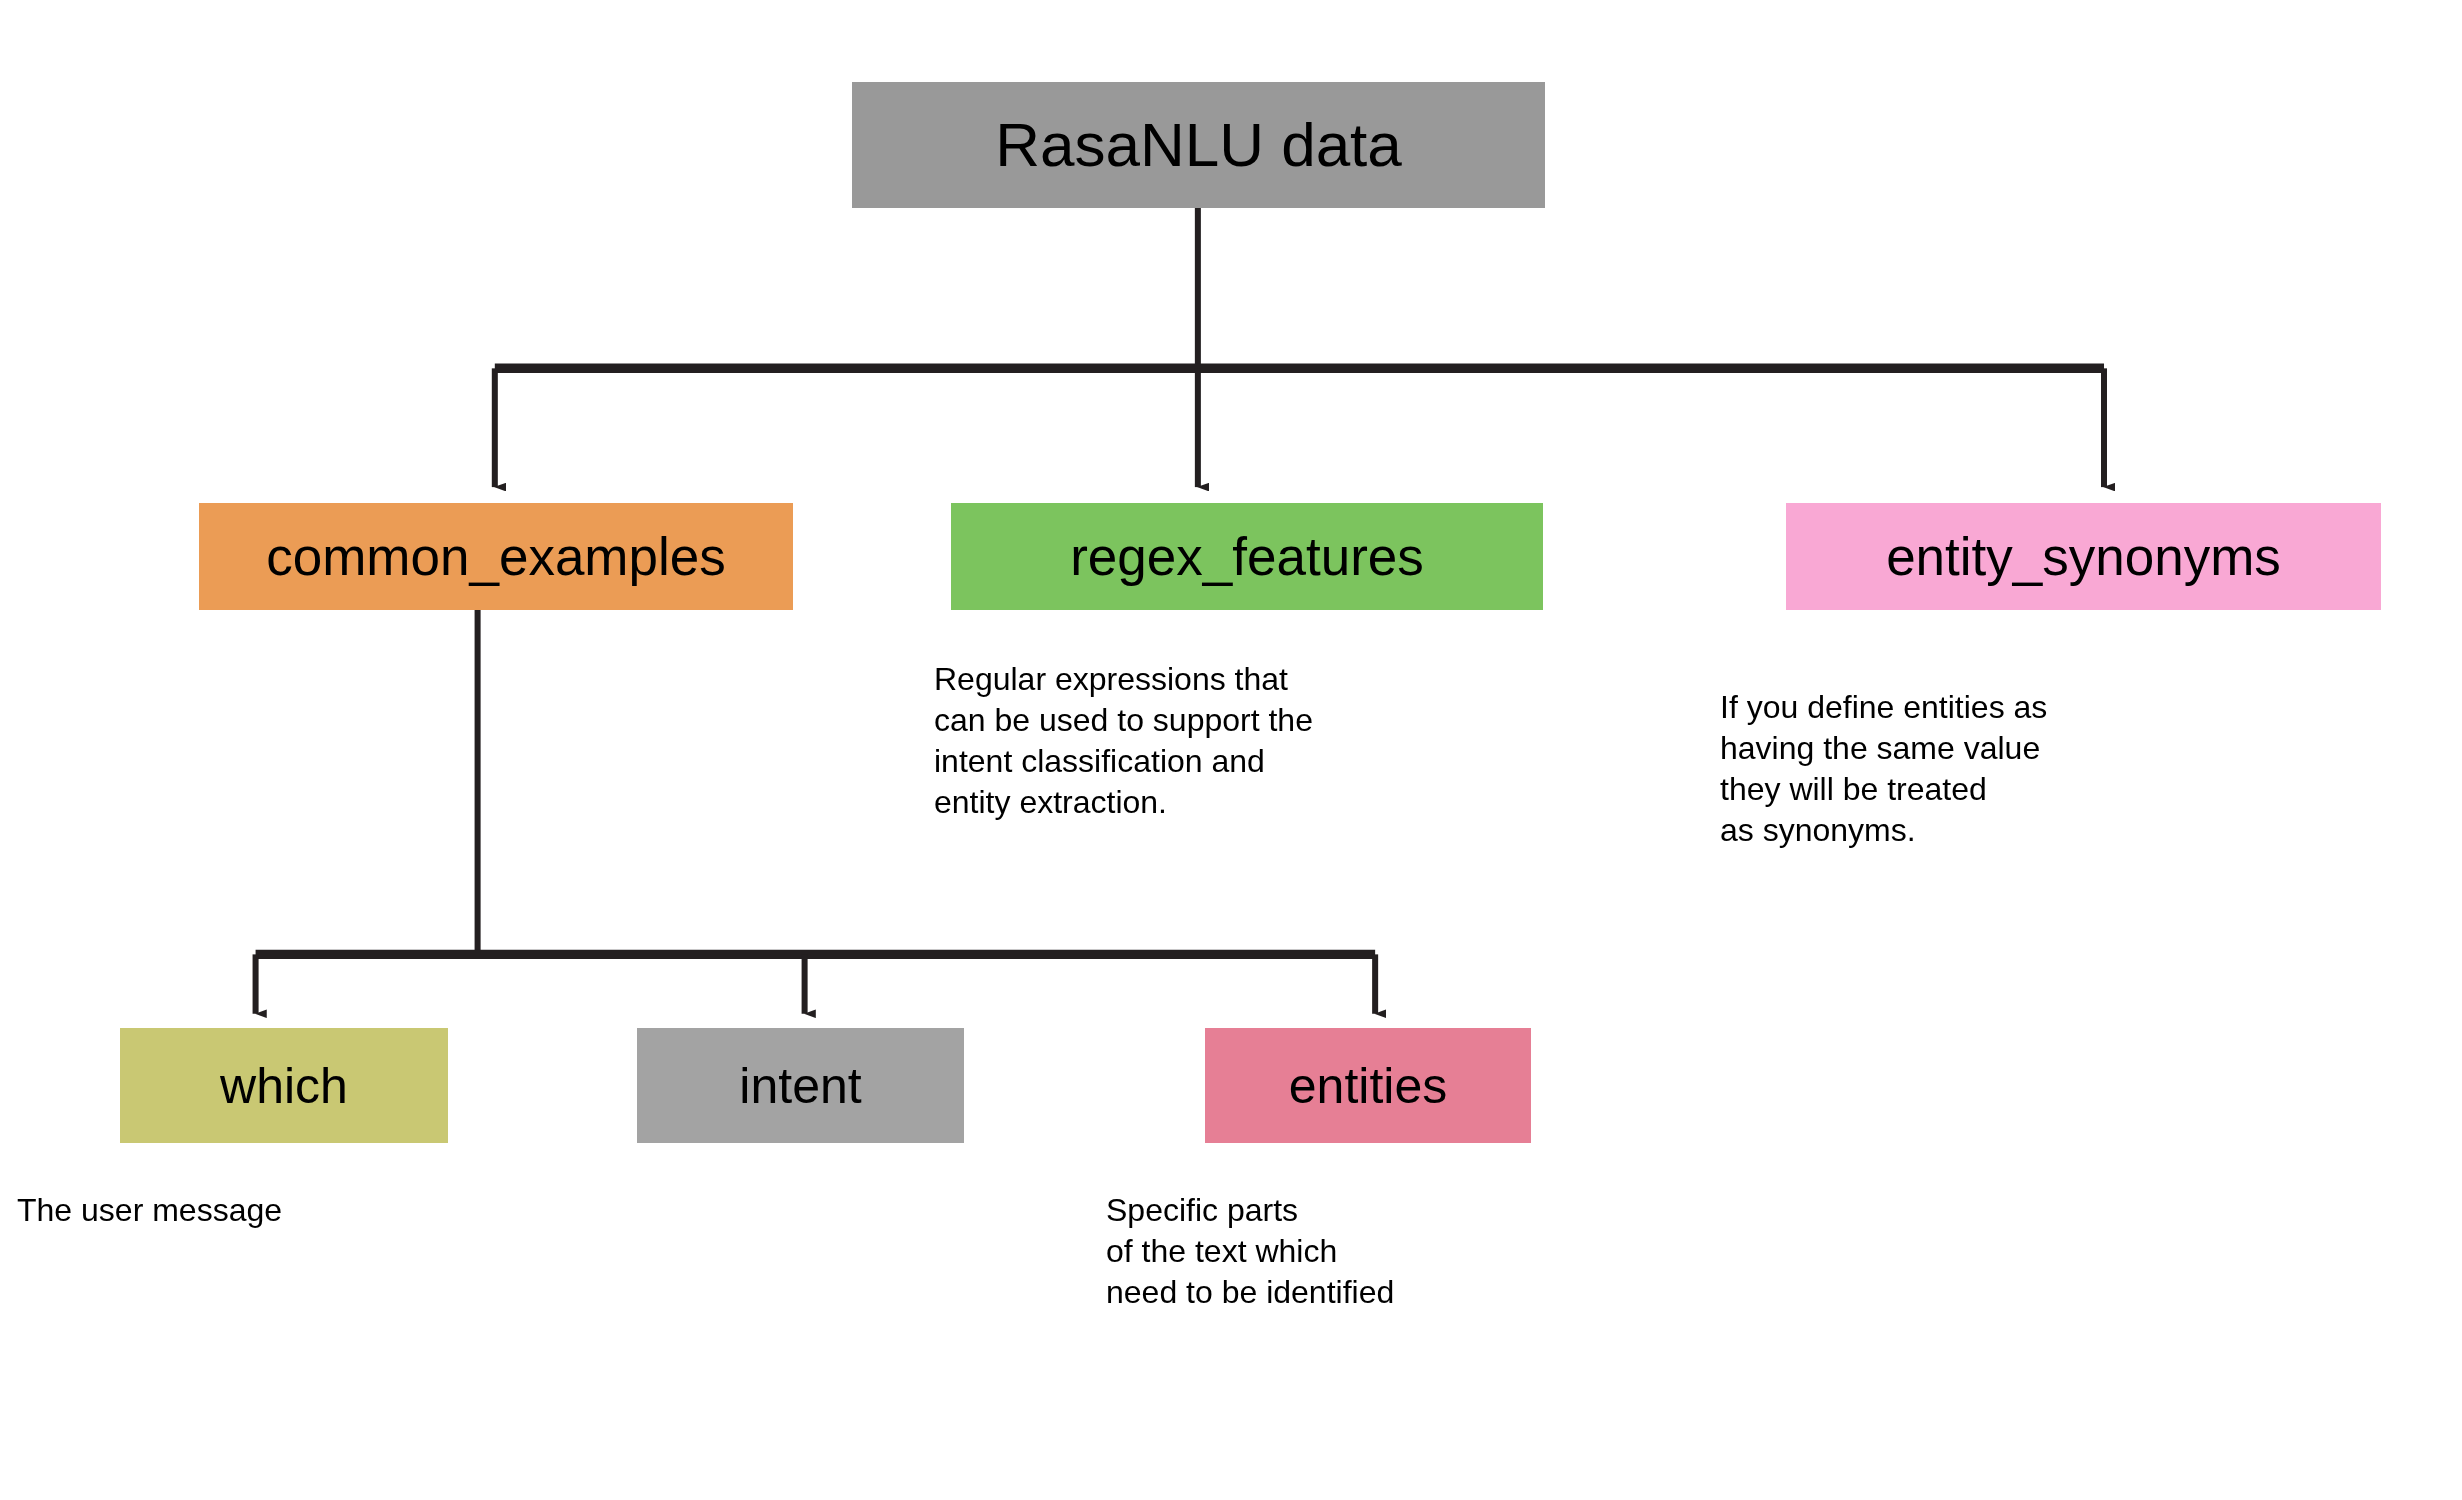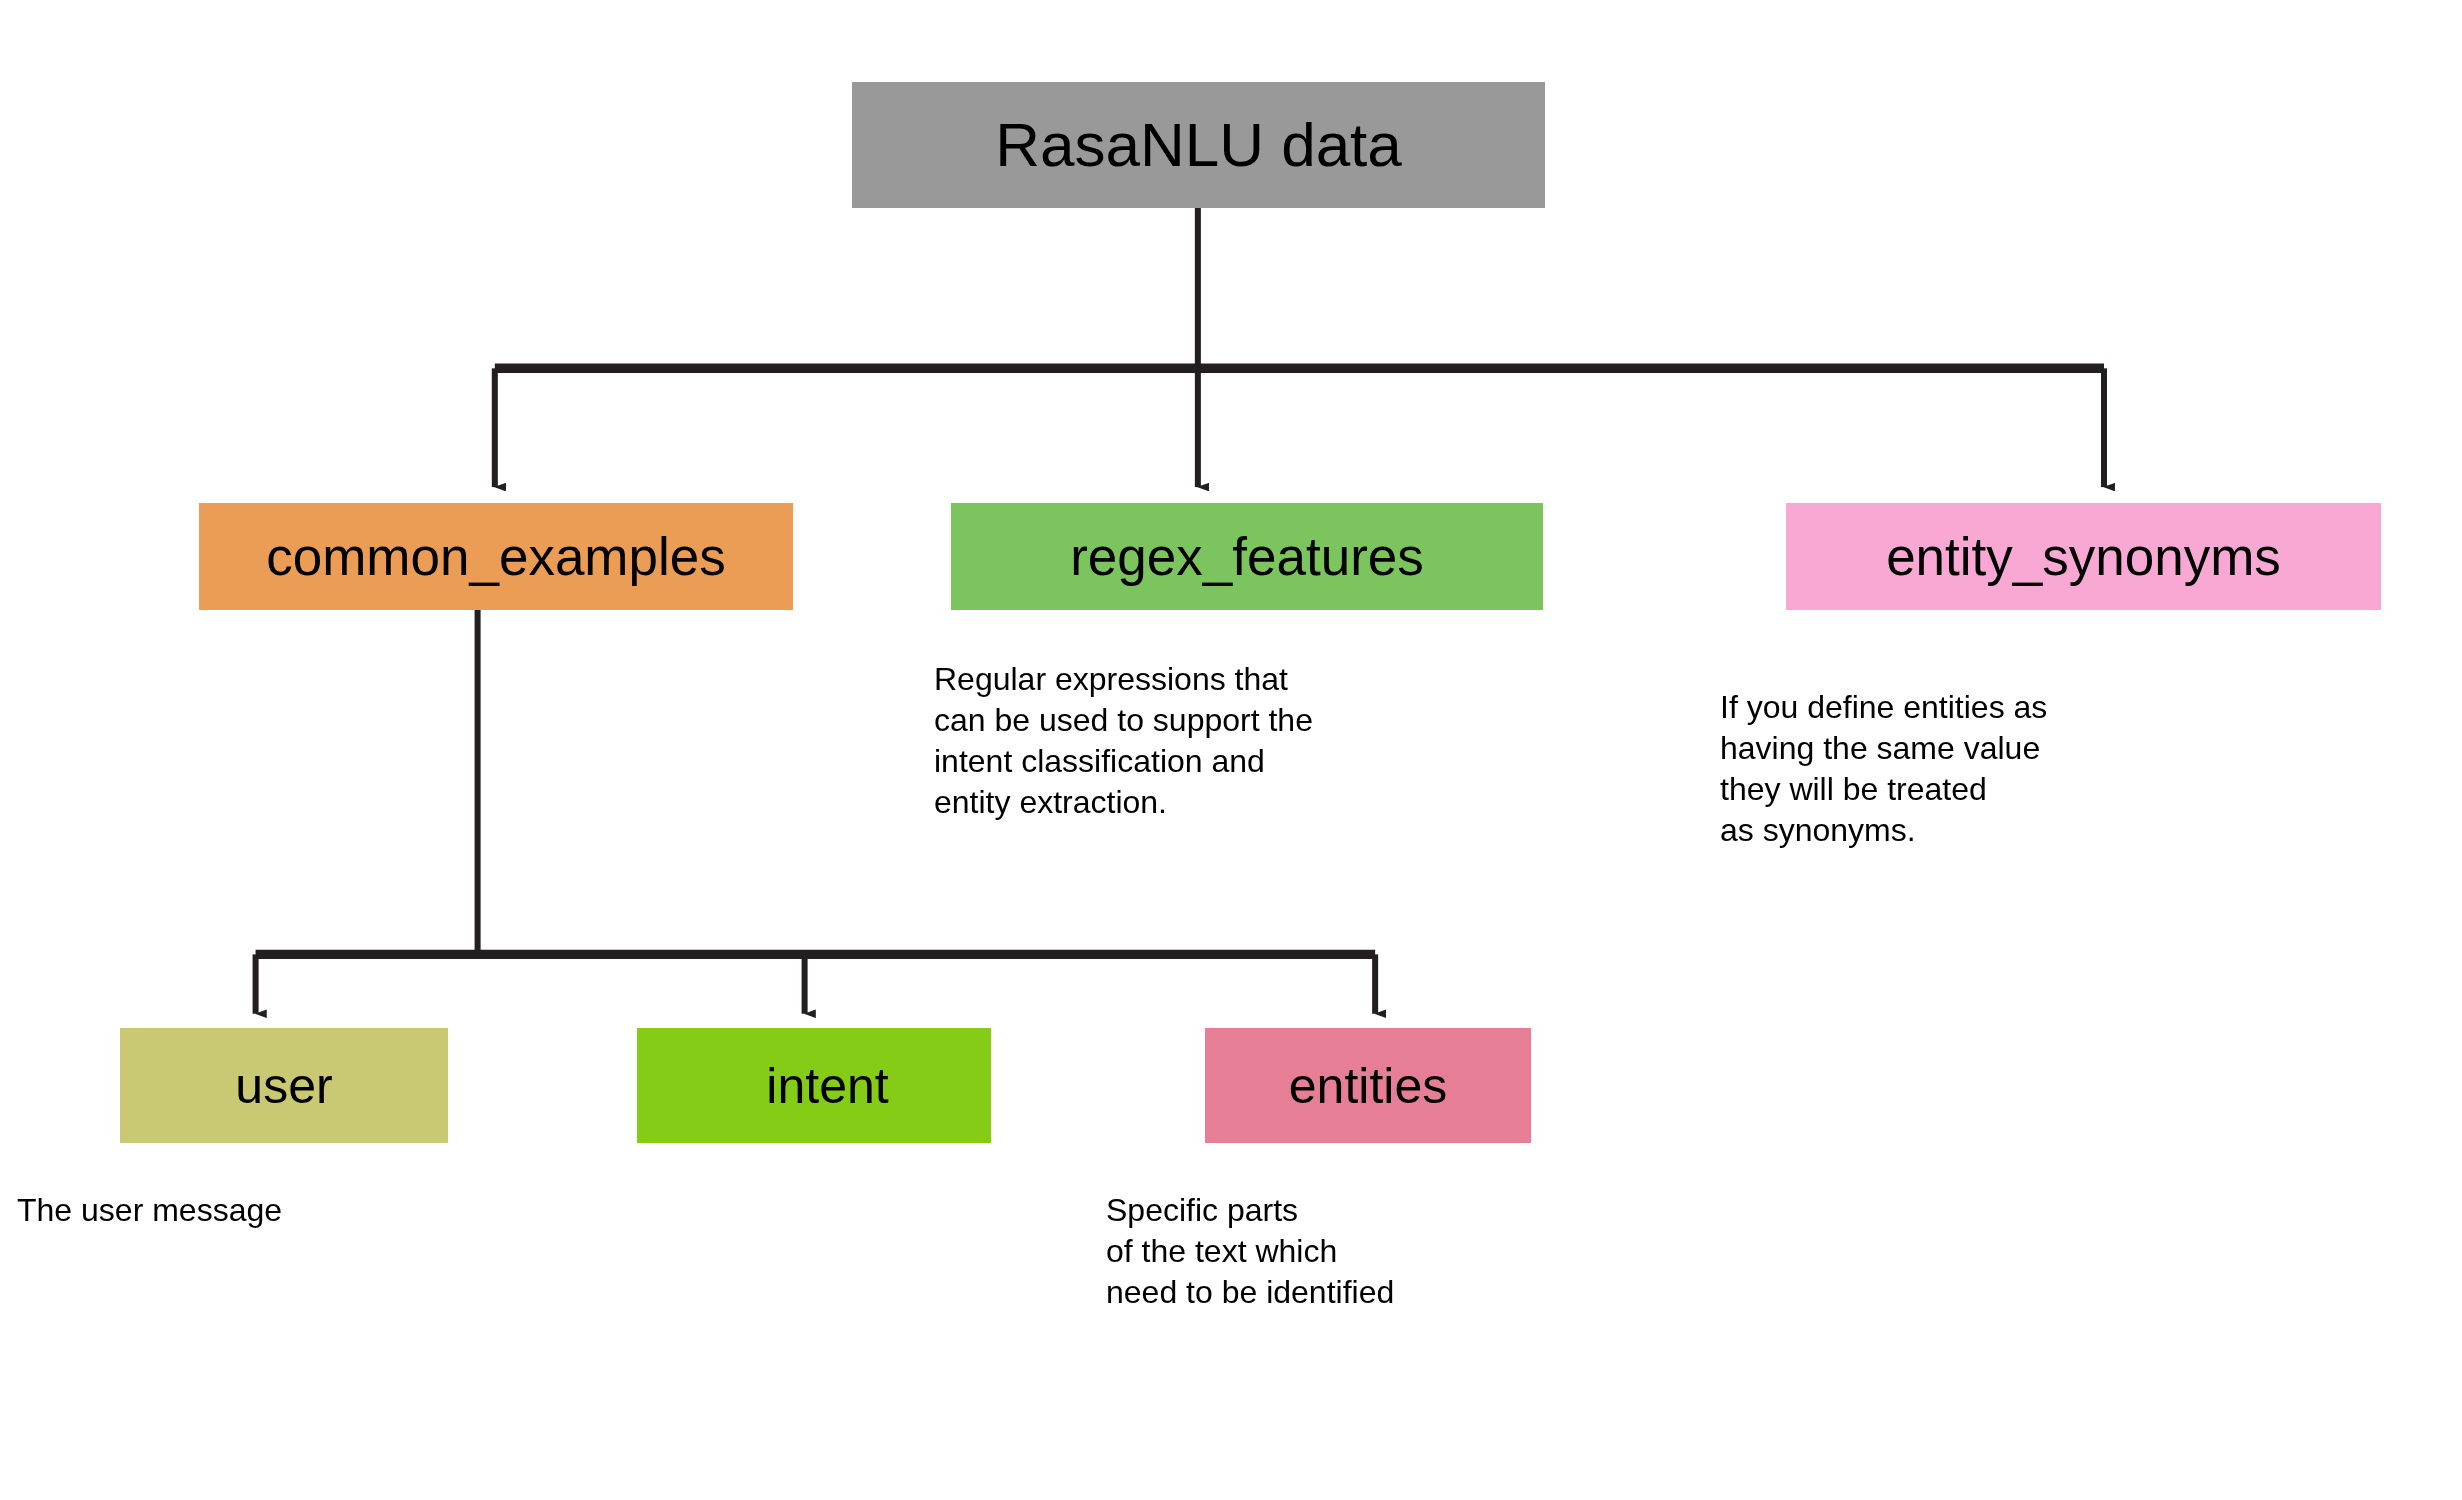--- a/index.html
+++ b/index.html
@@ -139,24 +139,24 @@
 can be used to support the
 intent classification and
 entity extraction.</div>
 
   <div class="caption cap-synonyms">If you define entities as
 having the same value
 they will be treated
 as synonyms.</div>
 
   <div class="node node-l3 node-text" style="background-color: rgb(201, 200, 115);">
-    <span>user</span>
+    <span>which</span>
   </div>
 
-  <div class="node node-l3 node-intent" style="background-color: #84cc16; padding-left: 27px;">
+  <div class="node node-l3 node-intent" style="background-color: #a3a3a3;">
     <span>intent</span>
   </div>
 
   <div class="node node-l3 node-entities" style="background-color: rgb(230, 127, 149);">
     <span>entities</span>
   </div>
 
   <div class="caption cap-text">The user message</div>
 
 

